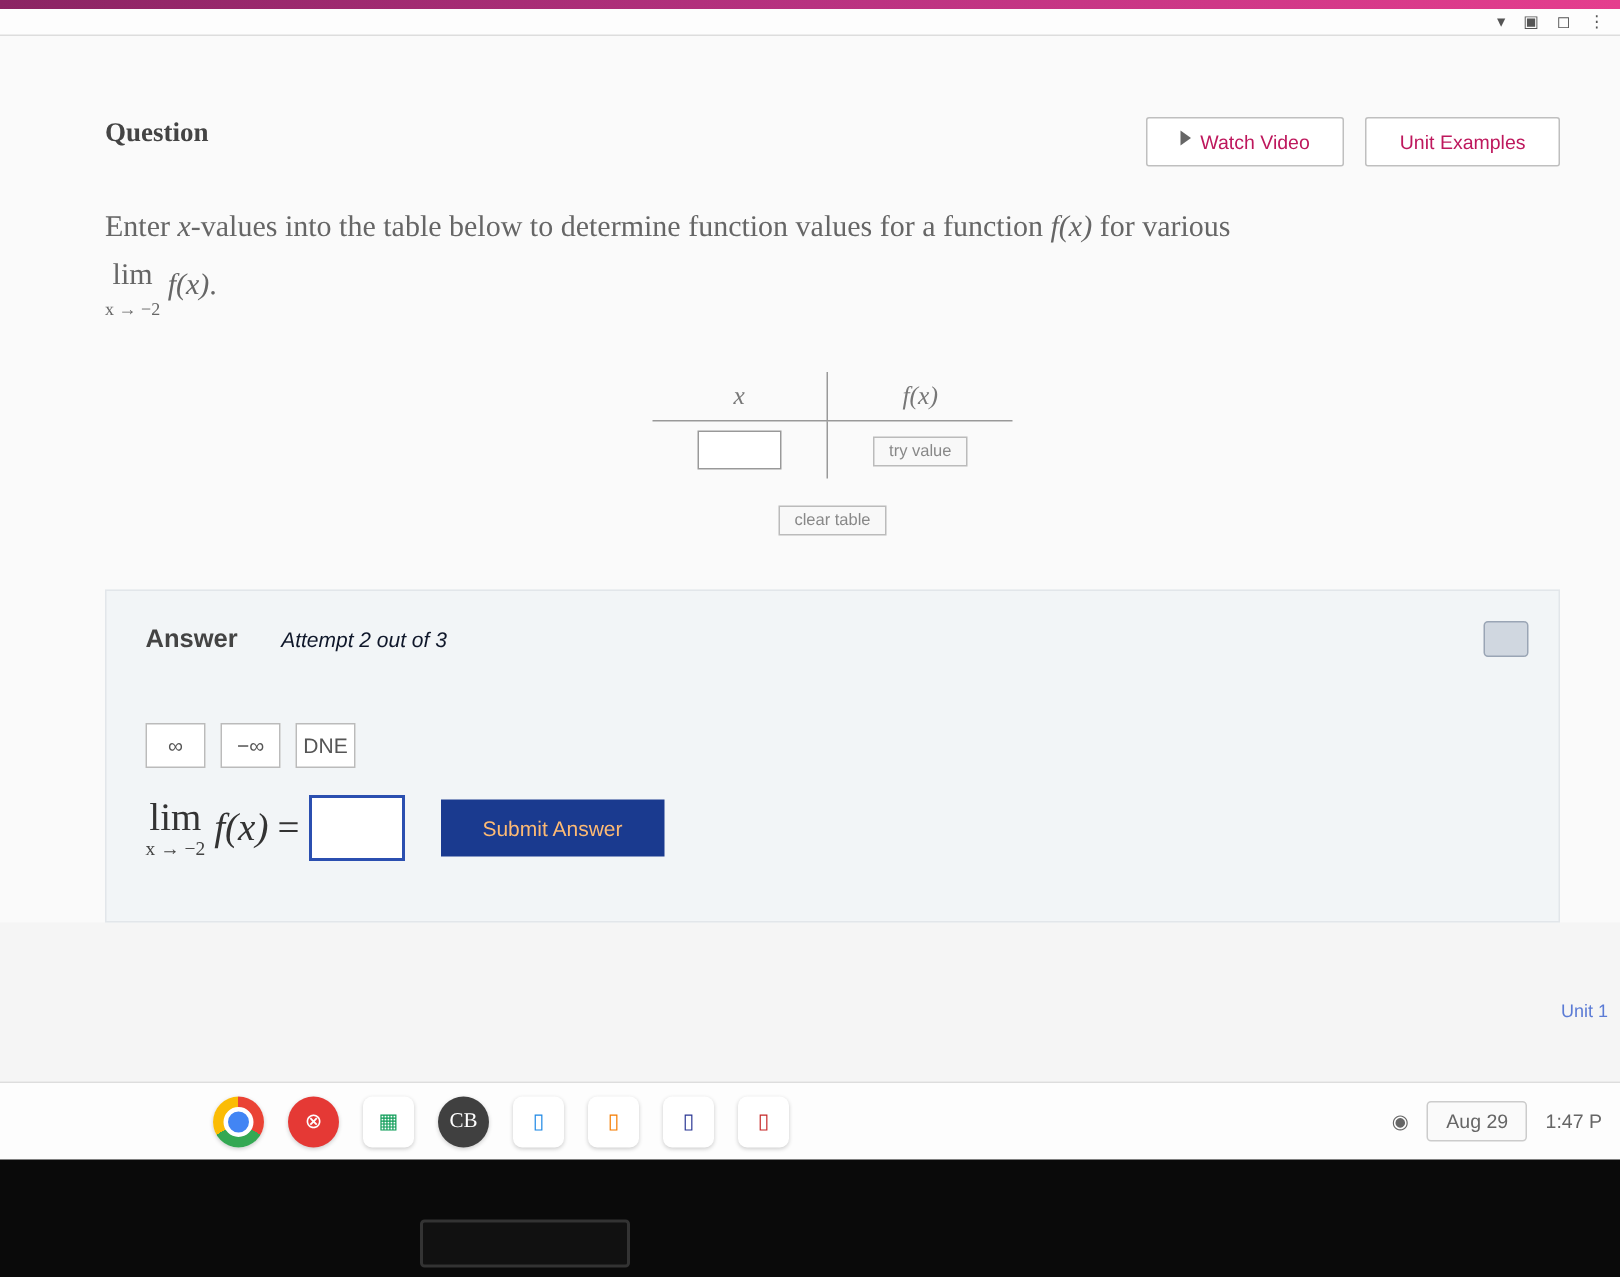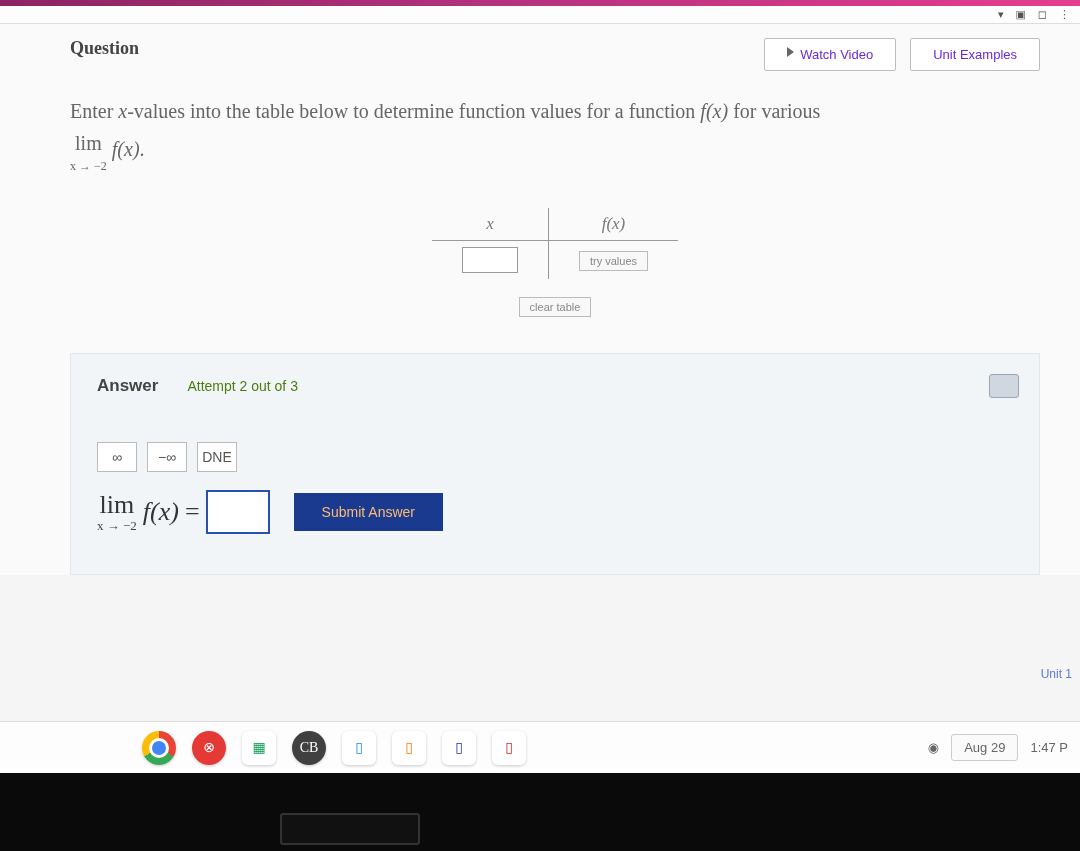--- a/index.html
+++ b/index.html
@@ -29,37 +29,38 @@
   .arrow-down { color: #3b82f6; }
   .content-area {
     padding: 14px 40px 0 70px;
     background: #fafafa;
   }
   .top-row {
     display: flex;
     justify-content: space-between;
     align-items: flex-start;
     margin-bottom: 24px;
+    margin-top: 40px;
   }
   .question-label {
     font-weight: bold;
     color: #444;
     font-size: 18px;
   }
   .top-buttons {
     display: flex;
     gap: 14px;
   }
   .btn-outline {
     border: 1px solid #bfbfbf;
     background: #fff;
     padding: 8px 22px;
     font-family: Arial, sans-serif;
     font-size: 13px;
-    color: #6d28d9;
+    color: #be185d;
     border-radius: 2px;
     display: flex;
     gap: 6px;
     cursor: pointer;
   }
   .btn-outline .play-icon {
     width: 0; height: 0;
     border-left: 7px solid #666;
     border-top: 5px solid transparent;
     border-bottom: 5px solid transparent;
@@ -113,21 +114,21 @@
     background: #f2f5f7;
     border: 1px solid #e2e6ea;
     padding: 22px 26px 40px 26px;
     position: relative;
   }
   .answer-head {
     display:flex; align-items:center; gap:29px;
     margin-bottom: 46px;
   }
   .answer-head .label { font-weight:bold; color:#444; font-size:17px; font-family: Arial,sans-serif;}
-  .answer-head .attempt { color:#4d7c0f; font-size:14px; font-family: Arial,sans-serif;}
+  .answer-head .attempt { color:#0f172a; font-size:14px; font-family: Arial,sans-serif; font-style: italic;}
   .keyboard-icon {
     position:absolute; top:20px; right:20px;
     width:30px; height:24px;
     background:#d0d7e0;
     border:1px solid #9aa5b5;
     border-radius:3px;
   }
   .sym-buttons { display:flex; gap:10px; margin-bottom: 18px;}
   .sym-btn {
     border:1px solid #bbb; background:#fff;
@@ -248,21 +249,21 @@
       <tbody>
           <tr>
         <th class="left">x</th>
         <th>f(x)</th>
       </tr>
       <tr>
         <td class="left">
           <input class="small-input" style="">
         </td>
         <td>
-          <button class="mini-btn">try values</button>
+          <button class="mini-btn">try value</button>
         </td>
       </tr>
     </tbody>
       </table>
   </div>
   <div class="clear-row">
     <button class="mini-btn">clear table</button>
   </div>
 
   <div class="answer-box">

